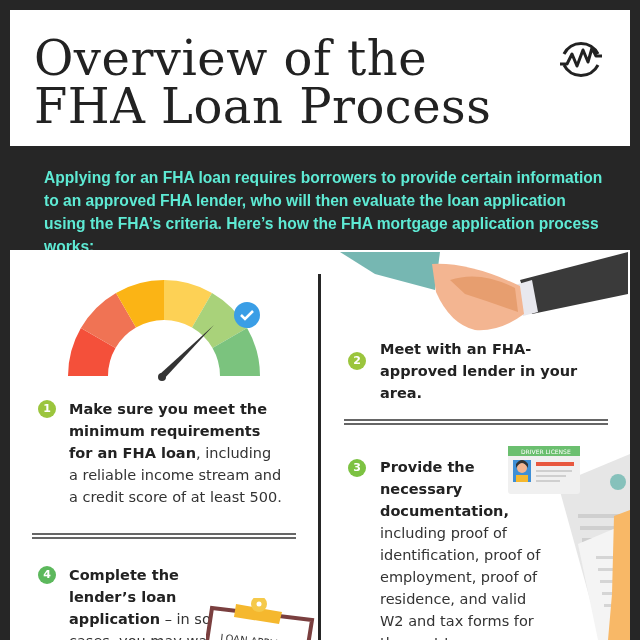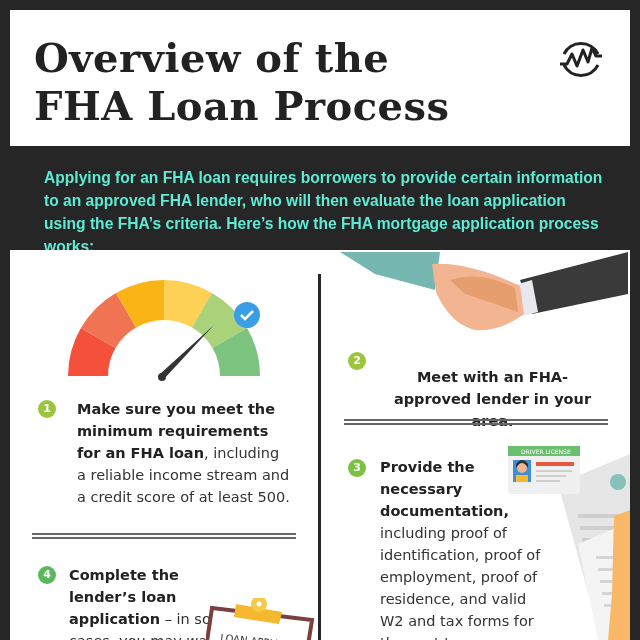--- a/index.html
+++ b/index.html
@@ -1,19 +1,19 @@
 <!DOCTYPE html>
 <html><head>
 <meta charset="utf-8">
 <style>
   * { margin:0; padding:0; box-sizing:border-box; }
   html, body { width:640px; height:640px; overflow:hidden; background:#262626; }
   body { position:relative; font-family:"Liberation Sans", sans-serif; }
   .title-box { position:absolute; left:10px; top:10px; width:620px; height:136px; background:#fff; }
-  .title { position:absolute; left:34px; top:34px; font-family:"DejaVu Serif", serif; font-weight:bold; font-size:40px; line-height:48px; color:#222; letter-spacing:0.5px; }
+  .title { position:absolute; left:34px; top:34px; font-family:"DejaVu Serif", serif; font-weight:normal; font-size:48px; line-height:48px; color:#222; letter-spacing:0.5px; }
   .logo { position:absolute; left:556px; top:34px; width:50px; height:50px; }
   .intro { position:absolute; left:44px; top:166px; width:560px; color:#5eead4; font-family:"Liberation Sans", sans-serif; font-weight:bold; font-size:15.6px; line-height:23px; }
   .panel { position:absolute; left:10px; top:250px; width:620px; height:400px; background:#fff; }
   .vdiv { position:absolute; left:318px; top:274px; width:3px; height:380px; background:#262626; }
   .hdiv { position:absolute; height:6px; border-top:2px solid #666; border-bottom:2px solid #666; }
   .step { position:absolute; font-family:"DejaVu Sans", sans-serif; color:#222; font-size:14.5px; line-height:22px; }
   .step b { font-weight:bold; }
   .step .normal { font-weight:normal; color:#333; }
   .num { position:absolute; width:18px; height:18px; border-radius:50%; color:#fff; font-size:11px; font-weight:bold; text-align:center; line-height:18px; font-family:"DejaVu Sans", sans-serif; }
   svg { display:block; }
@@ -54,21 +54,21 @@
     </g>
   </svg>
 </div>
 <div style="position:absolute;left:234px;top:302px;width:26px;height:26px;border-radius:50%;background:#3a9ee6;">
   <svg width="26" height="26" viewBox="0 0 26 26">
       <polyline points="7,13 11,17 19,9" fill="none" stroke="#fff" stroke-width="2.5"></polyline>
     </svg>
 </div>
 
 <div class="num" style="left:38px;top:400px;background:#9bc53d;">1</div>
-<div class="step" style="left:69px;top:398px;width:215px;margin-left:8px;">
+<div class="step" style="left:69px;top:398px;width:215px;">
   <b>Make sure you meet the minimum requirements for an FHA loan</b><span class="normal">, including a reliable income stream and a credit score of at least 500.</span>
 </div>
 
 <div class="hdiv" style="left:32px;top:533px;width:264px;"></div>
 
 <div class="num" style="left:38px;top:566px;background:#5cb85c;">4</div>
 <div class="step" style="left:69px;top:564px;width:180px;">
   <b>Complete the lender’s loan application</b><span class="normal"> – in some cases, you may want</span>
 </div>
 <div style="position:absolute;left:206px;top:598px;">
@@ -85,21 +85,21 @@
   <svg width="290" height="85" viewBox="0 0 290 85">
     <polygon points="0,0 100,0 95,38 35,22" fill="#76b7b2"></polygon>
     <polygon points="180,28 288,0 288,42 192,62" fill="#3a3a3a"></polygon>
     <polygon points="175,33 192,28 198,60 183,64" fill="#e8e8ee"></polygon>
     <path d="M92,12 Q130,10 180,34 L184,62 Q160,80 135,78 Q110,72 96,40 Z" fill="#f3b591"></path>
     <path d="M110,28 Q140,18 175,36 L178,60 Q150,50 125,42 Z" fill="#e79e6f"></path>
   </svg>
 </div>
 
 <div class="num" style="left:348px;top:352px;background:#9bc53d;">2</div>
-<div class="step" style="left:380px;top:366px;width:225px;text-align:center;">
+<div class="step" style="left:380px;top:338px;width:225px;">
   <b>Meet with an FHA-approved lender in your area.</b>
 </div>
 
 <div class="hdiv" style="left:344px;top:419px;width:264px;"></div>
 
 <div style="position:absolute;left:508px;top:444px;">
   <svg width="122" height="196" viewBox="0 0 122 196">
     <polygon points="50,40 122,10 122,150 86,170" fill="#e6e6e6"></polygon>
     <circle cx="110" cy="38" r="8" fill="#86c1bb"></circle>
     <g fill="#cfcfcf">

